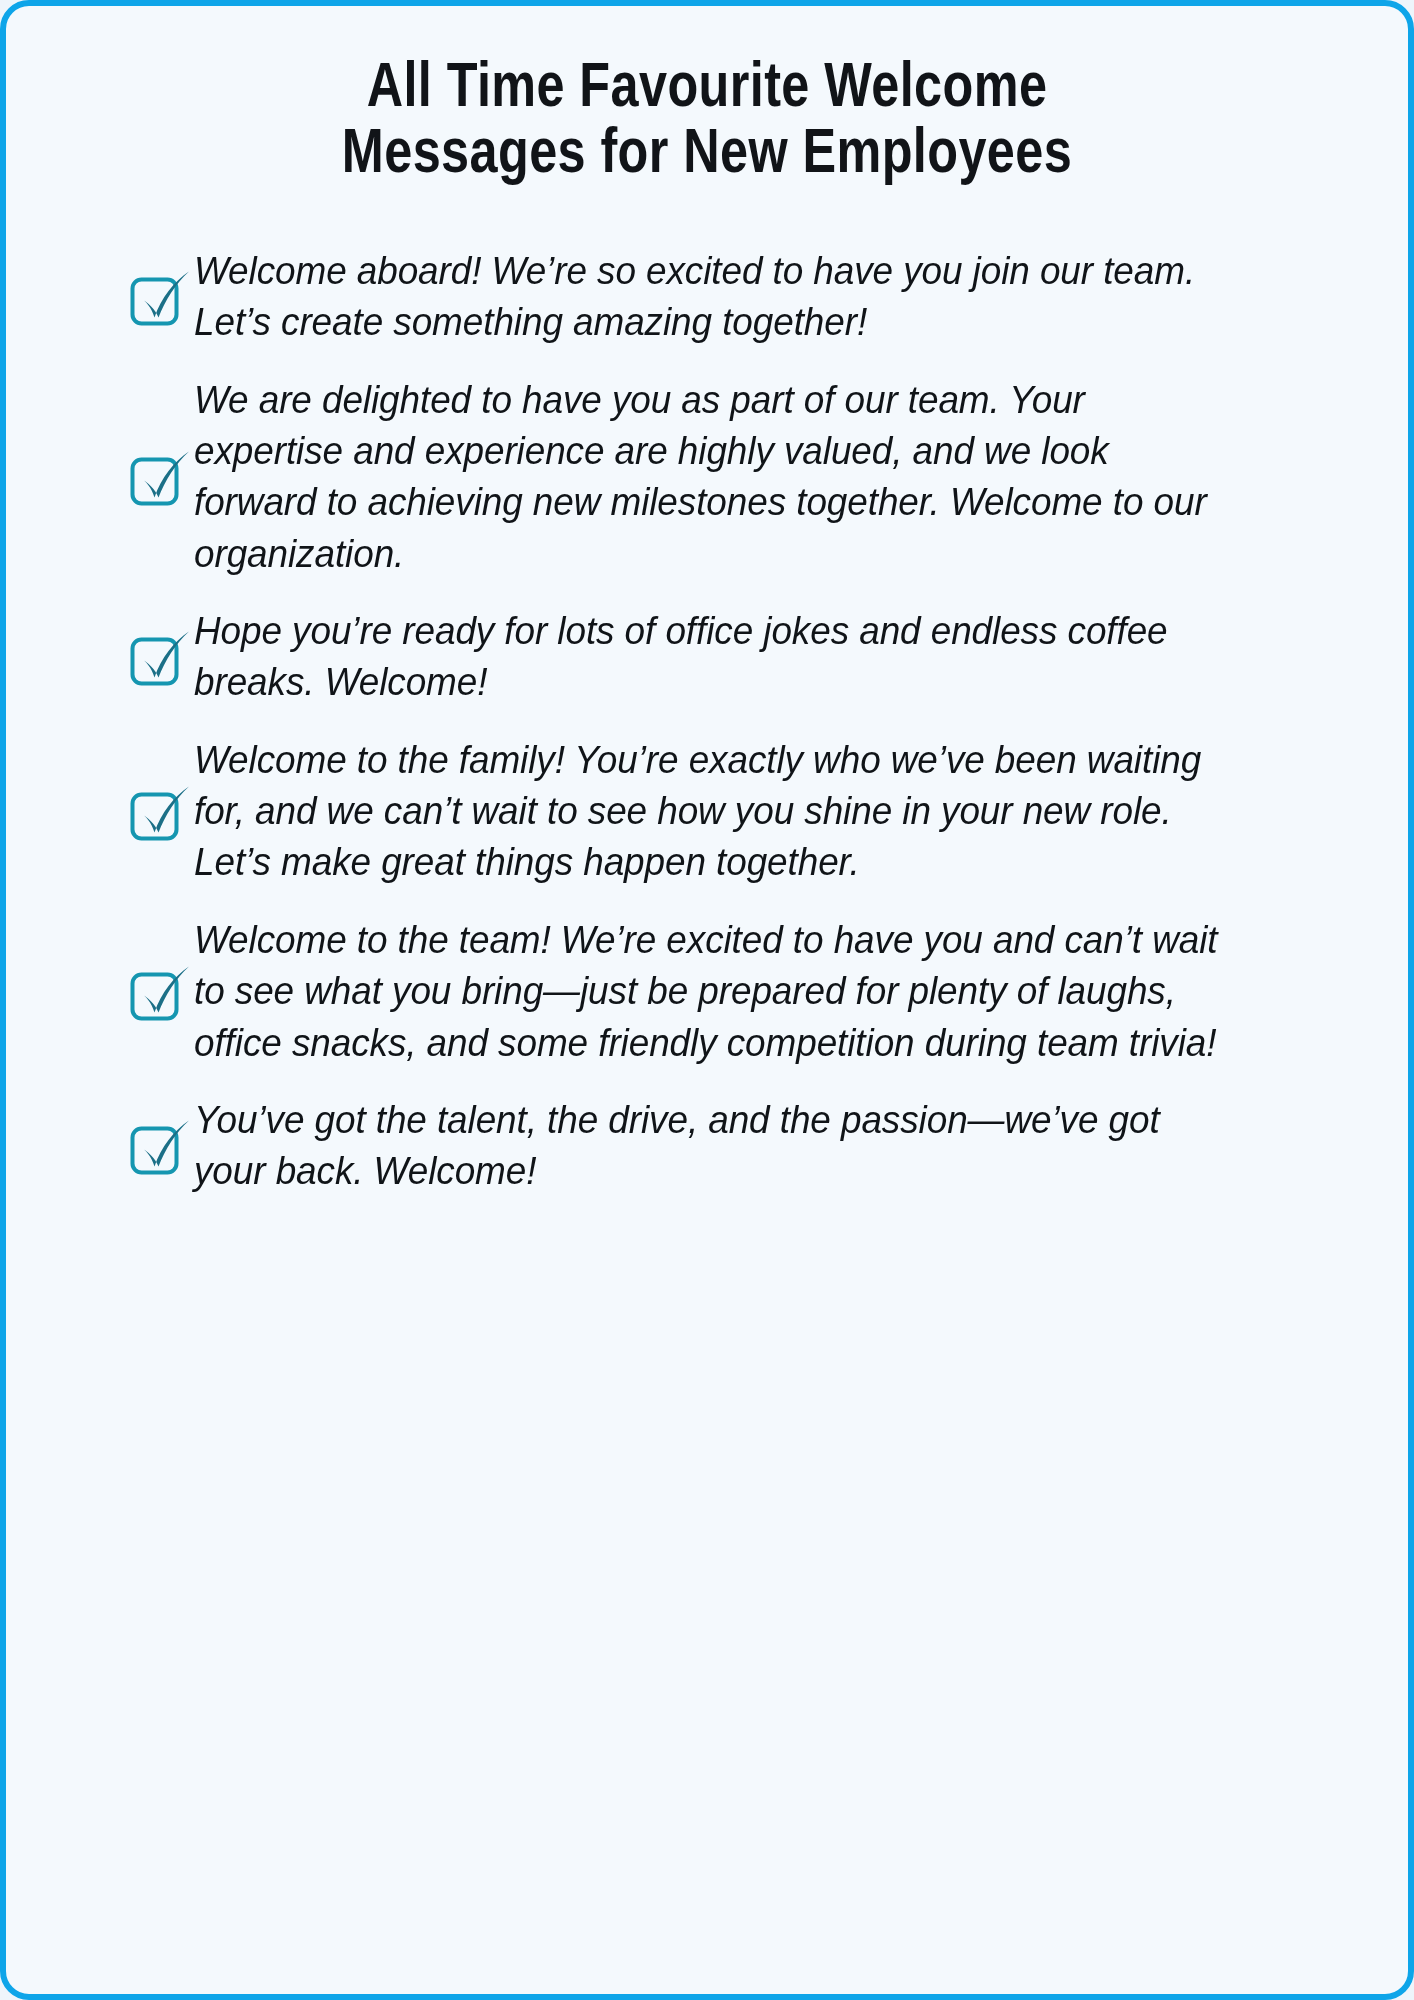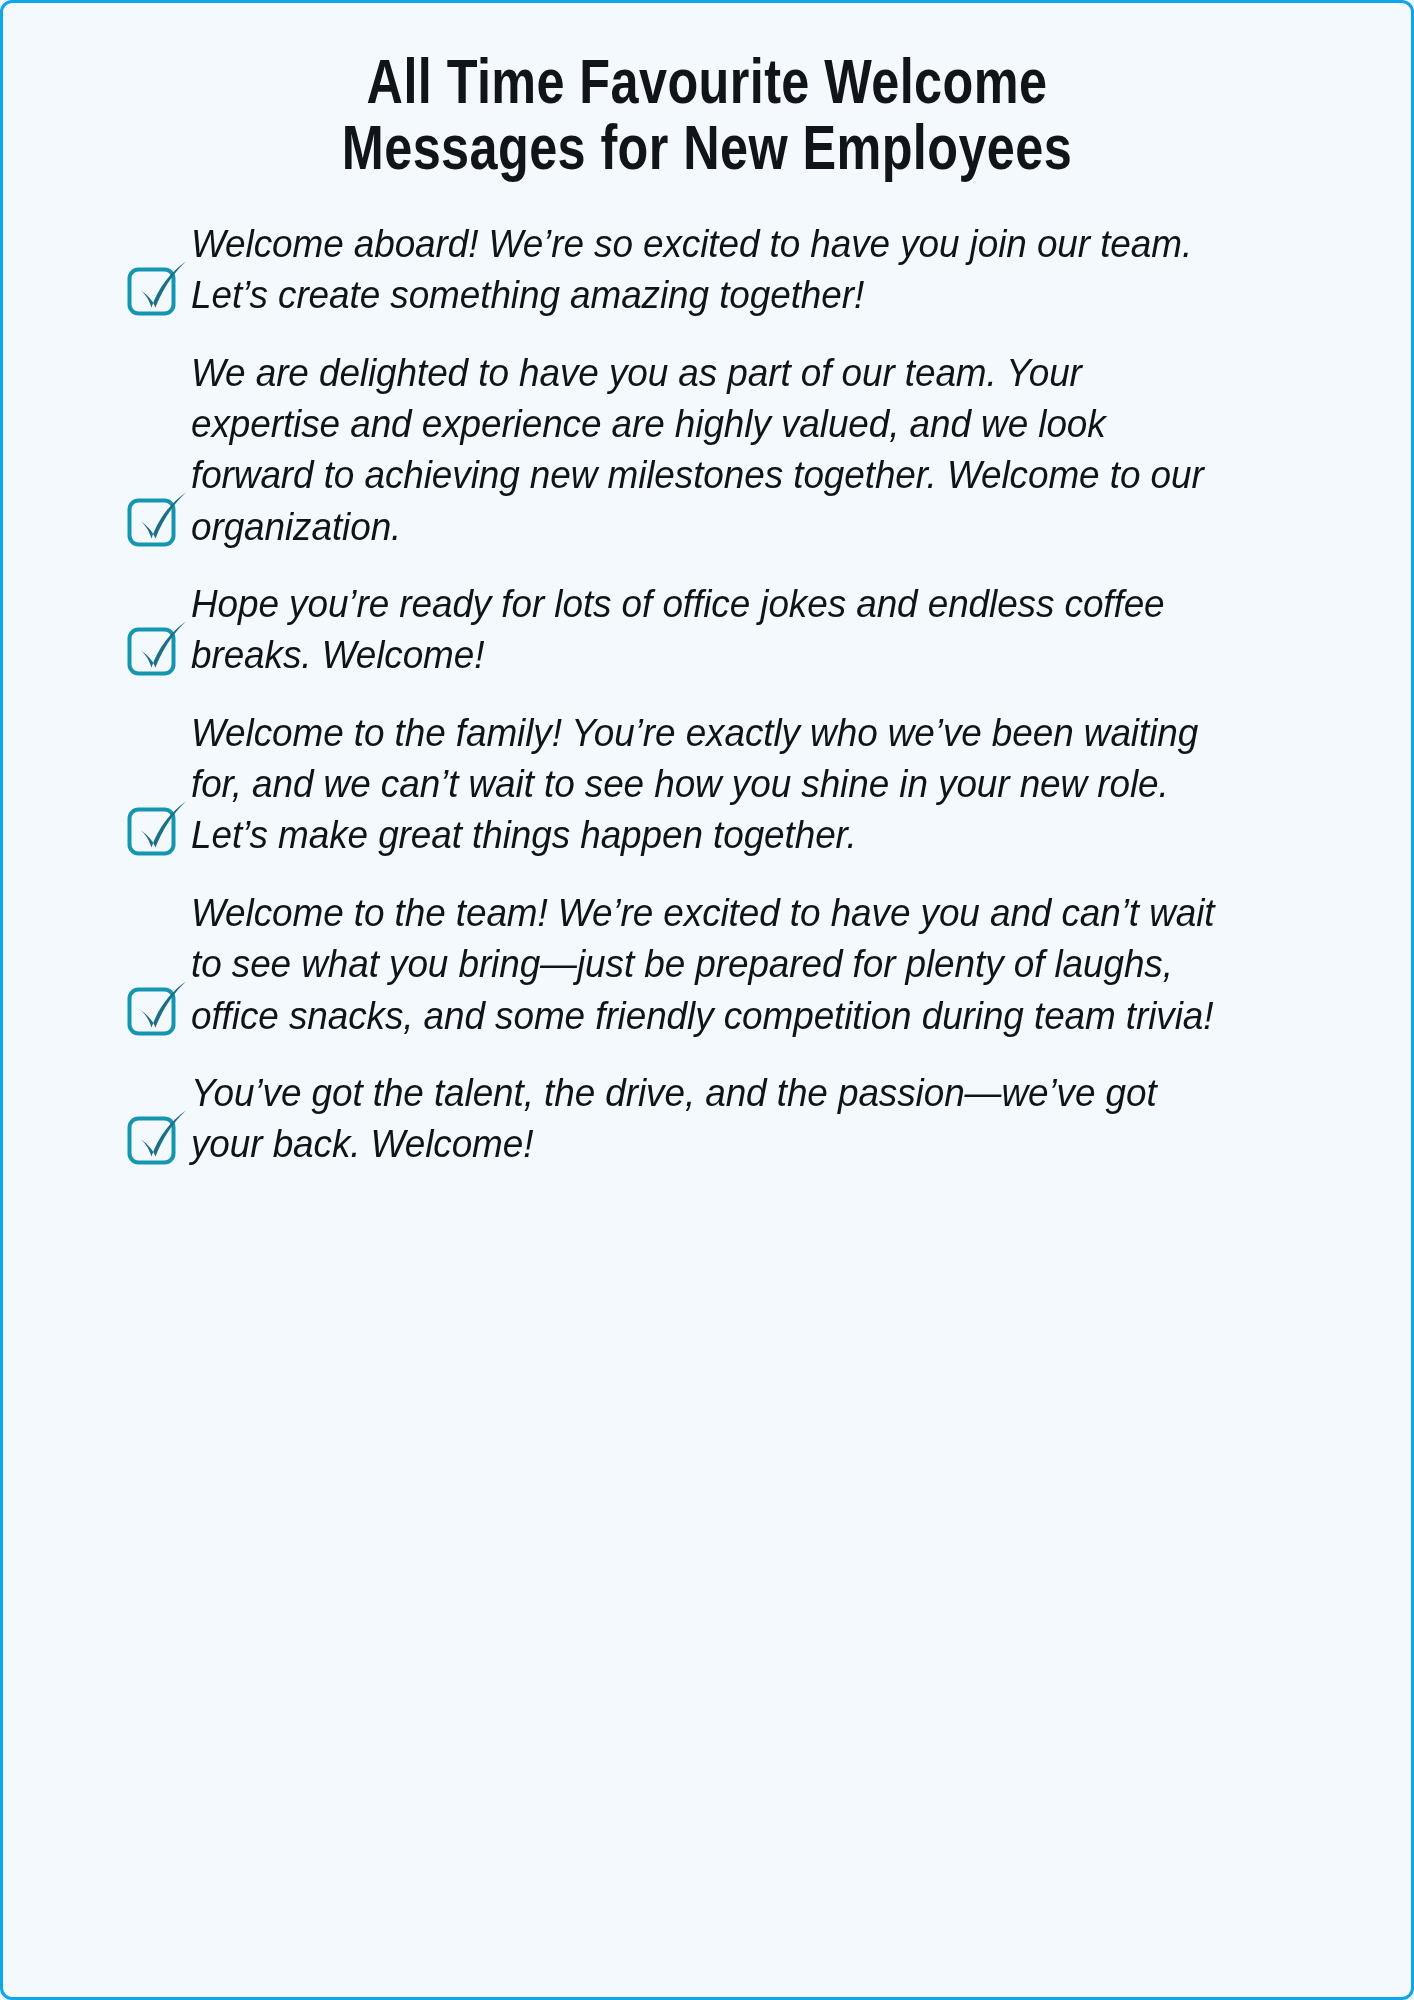--- a/index.html
+++ b/index.html
@@ -13,22 +13,22 @@
     font-family: "Liberation Sans", sans-serif;
     overflow: hidden;
   }
 
   #page {
     position: relative;
     box-sizing: border-box;
     width: 1414px;
     height: 2000px;
     background: #f4f9fd;
-    border: 3px solid #0ea5e9;
-    border-radius: 12px;
+    border: 6px solid #0ea5e9;
+    border-radius: 29px;
     overflow: hidden;
   }
 
   
   #title {
     margin: 0;
     padding: 46px 150px 0 150px;
     text-align: center;
     color: #111418;
     font-family: "Liberation Sans Narrow", "Liberation Sans", sans-serif;
@@ -46,23 +46,24 @@
     position: relative;
     margin: 0;
     padding: 0;
     list-style: none;
     padding-top: 38px;
   }
 
   .message-item {
     position: relative;
     display: flex;
-    align-items: flex-end;
+    align-items: center;
     padding: 0 116px 0 120px;
     margin-bottom: 26px;
+    margin-top: 24px;
   }
 
   .check-cell {
     flex: 0 0 68px;
     width: 68px;
     height: 64px;
     position: relative;
     margin-top: 6px;
   }
 

